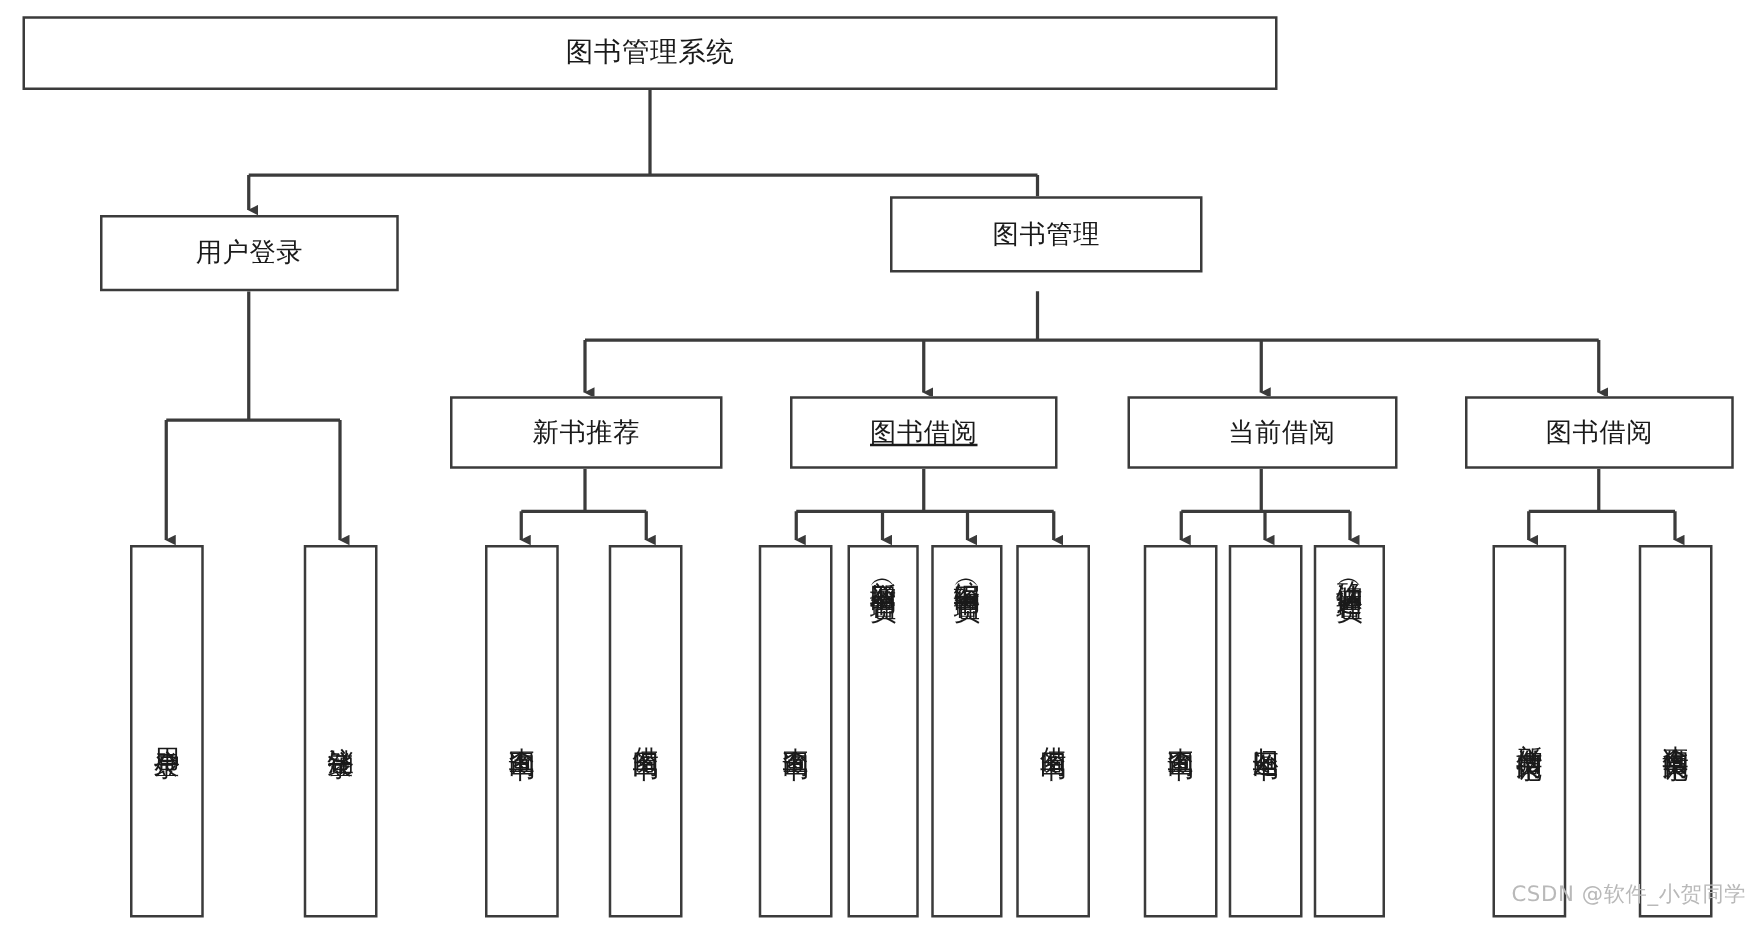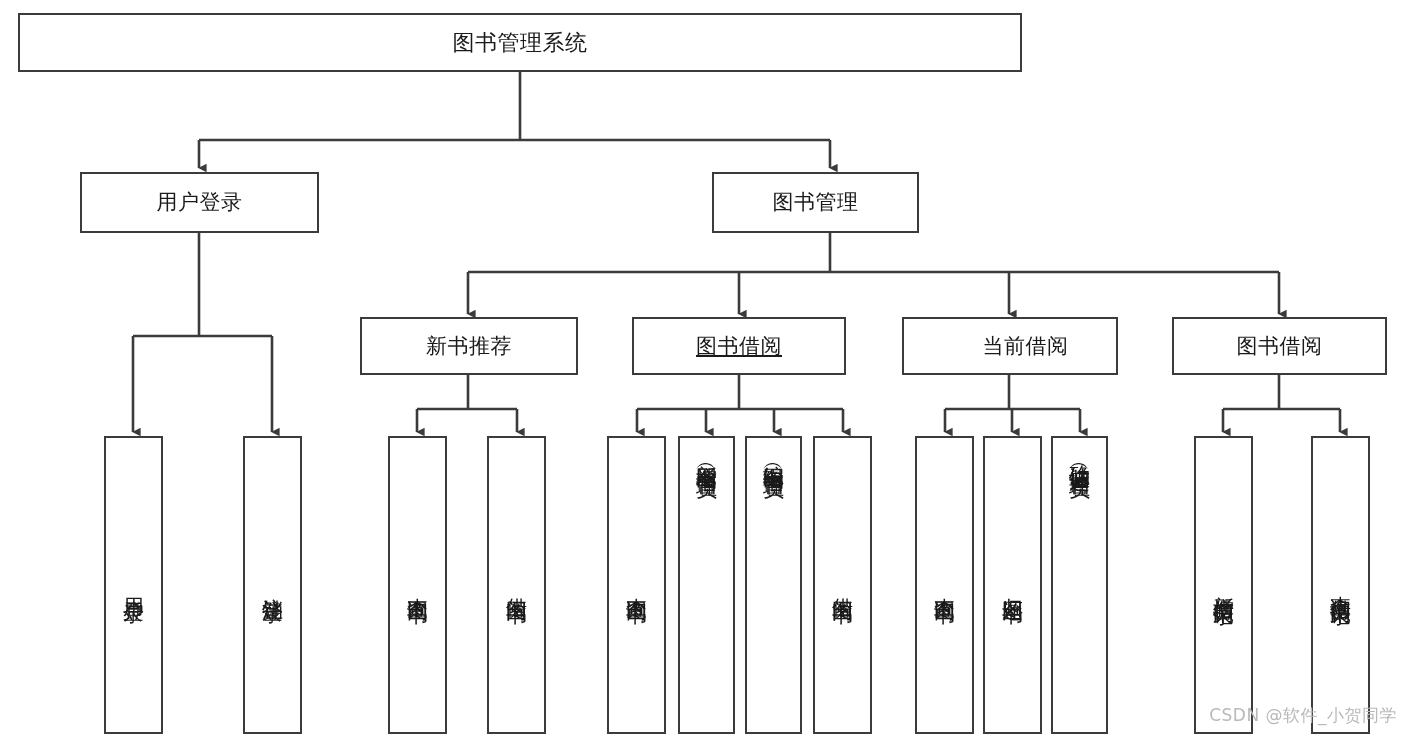--- a/index.html
+++ b/index.html
@@ -136,21 +136,21 @@
     </g>
   </svg>
 
   <div class="node horiz root" style="left:18px; top:13px; width:1004px; height:59px;">
     <span class="node-label">图书管理系统</span>
   </div>
 
   <div class="node horiz" style="left:80px; top:172px; width:239px; height:61px;">
     <span class="node-label">用户登录</span>
   </div>
-  <div class="node horiz" style="left:712px; top:172px; width:207px; height:61px;">
+  <div class="node horiz" style="left:712px; top:157px; width:250px; height:61px;">
     <span class="node-label">图书管理</span>
   </div>
 
   <div class="node horiz" style="left:360px; top:317px; width:218px; height:58px;">
     <span class="node-label">新书推荐</span>
   </div>
   <div class="node horiz" style="left:632px; top:317px; width:214px; height:58px;text-decoration:underline;">
     <span class="node-label">图书借阅</span>
   </div>
   <div class="node horiz" style="left:902px; top:317px; width:216px; height:58px;padding-left:31px;">

